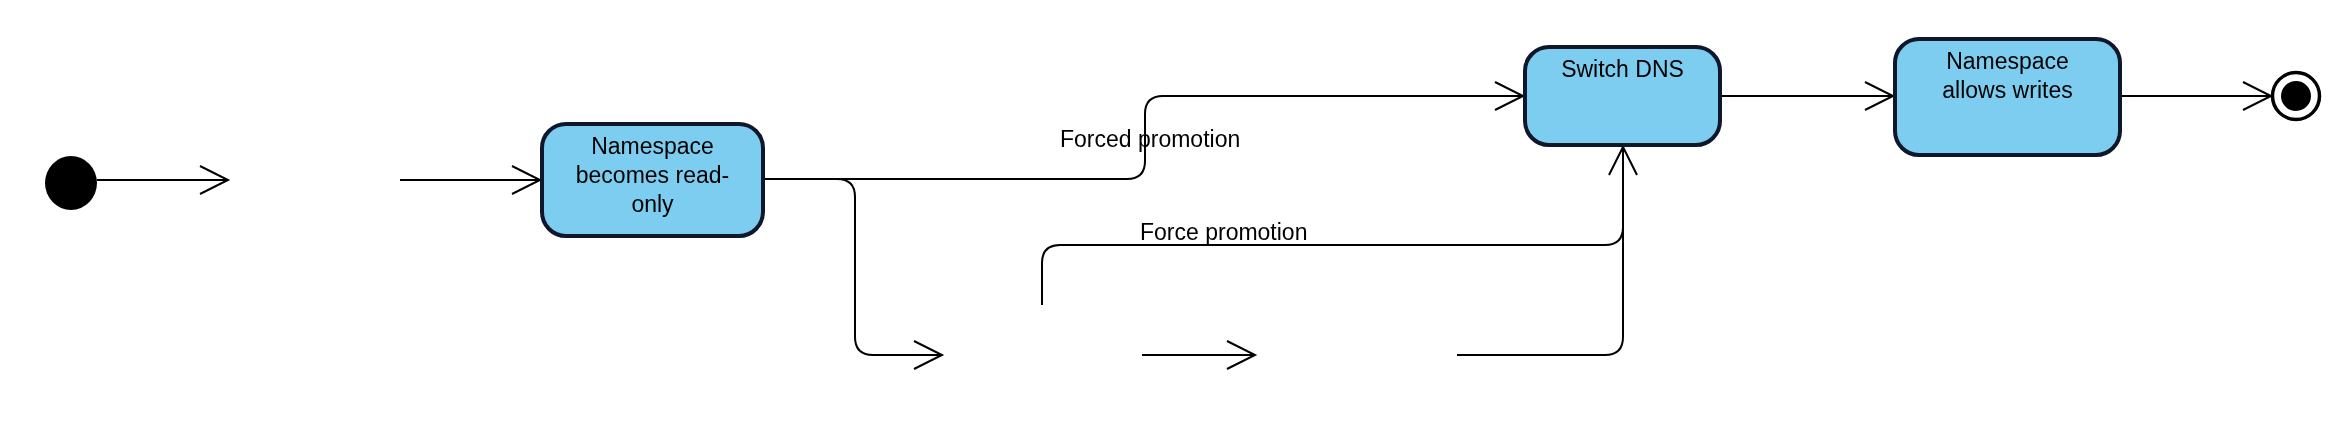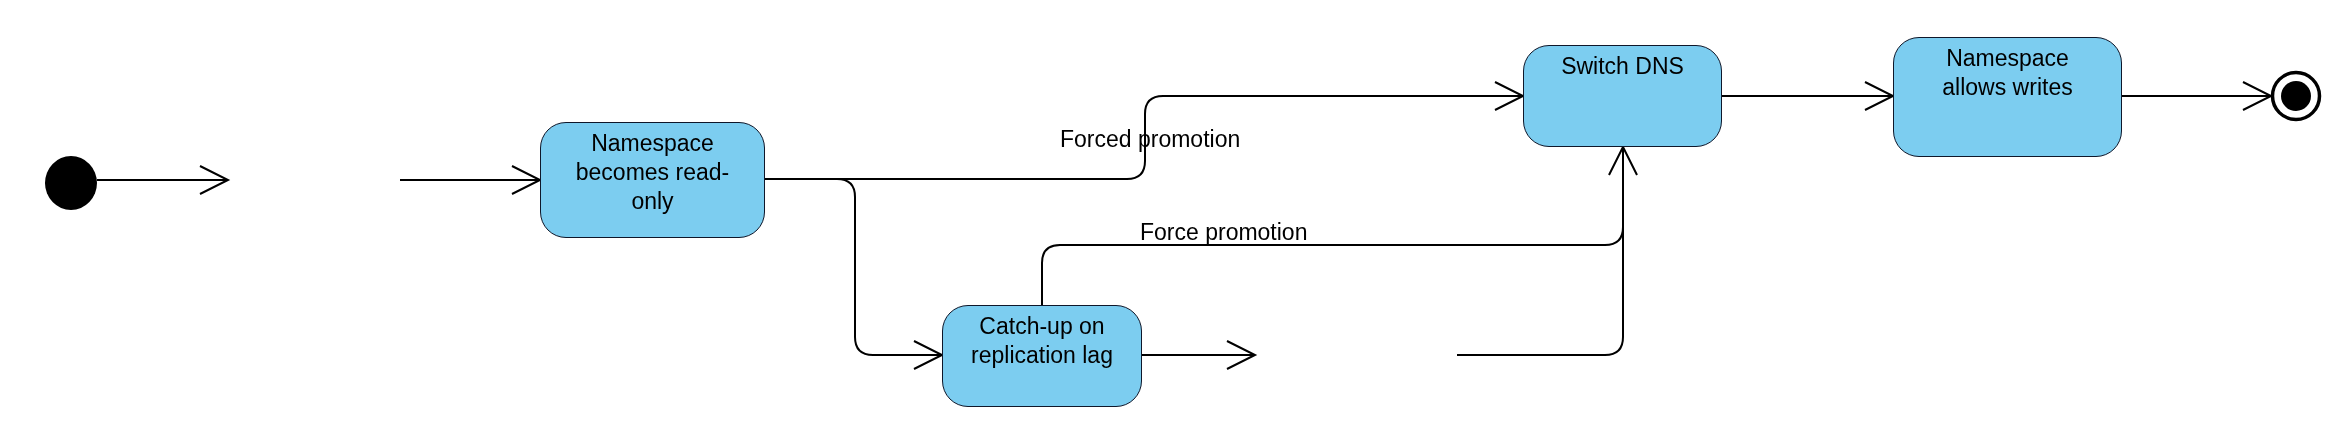--- a/index.html
+++ b/index.html
@@ -14,21 +14,21 @@
   }
   #edges-svg {
     position: absolute;
     left: 0; top: 0;
     width: 2351px; height: 424px;
   }
   .node {
     position: absolute;
     box-sizing: border-box;
     background: #7CCDF0;
-    border: 1px solid #0f172a;
+    border: 4px solid #0f172a;
     border-radius: 26px;
     text-align: center;
     font-size: 23px;
     line-height: 29px;
     padding-top: 6px;
     white-space: pre-line;
   }
   .edge-label {
     position: absolute;
     font-size: 23px;
@@ -84,22 +84,20 @@
 
     <ellipse cx="71" cy="183" rx="26" ry="27" fill="#000000"></ellipse>
 
     <circle cx="2296" cy="96" r="23.5" fill="#ffffff" stroke="#000000" stroke-width="3.5"></circle>
     <circle cx="2296" cy="96" r="15" fill="#000000"></circle>
   </svg>
 
   <div class="node" id="n-namespace-ro">Namespace
 becomes read-
 only</div>
-  <div class="node" id="n-catchup">Catch-up on
-replication lag</div>
   <div class="node" id="n-switch-dns">Switch DNS</div>
   <div class="node" id="n-allows-writes">Namespace
 allows writes</div>
 
   <div class="edge-label" id="l-forced">Forced promotion</div>
   <div class="edge-label" id="l-force">Force promotion</div>
 
 </div>
 
 </body></html>

